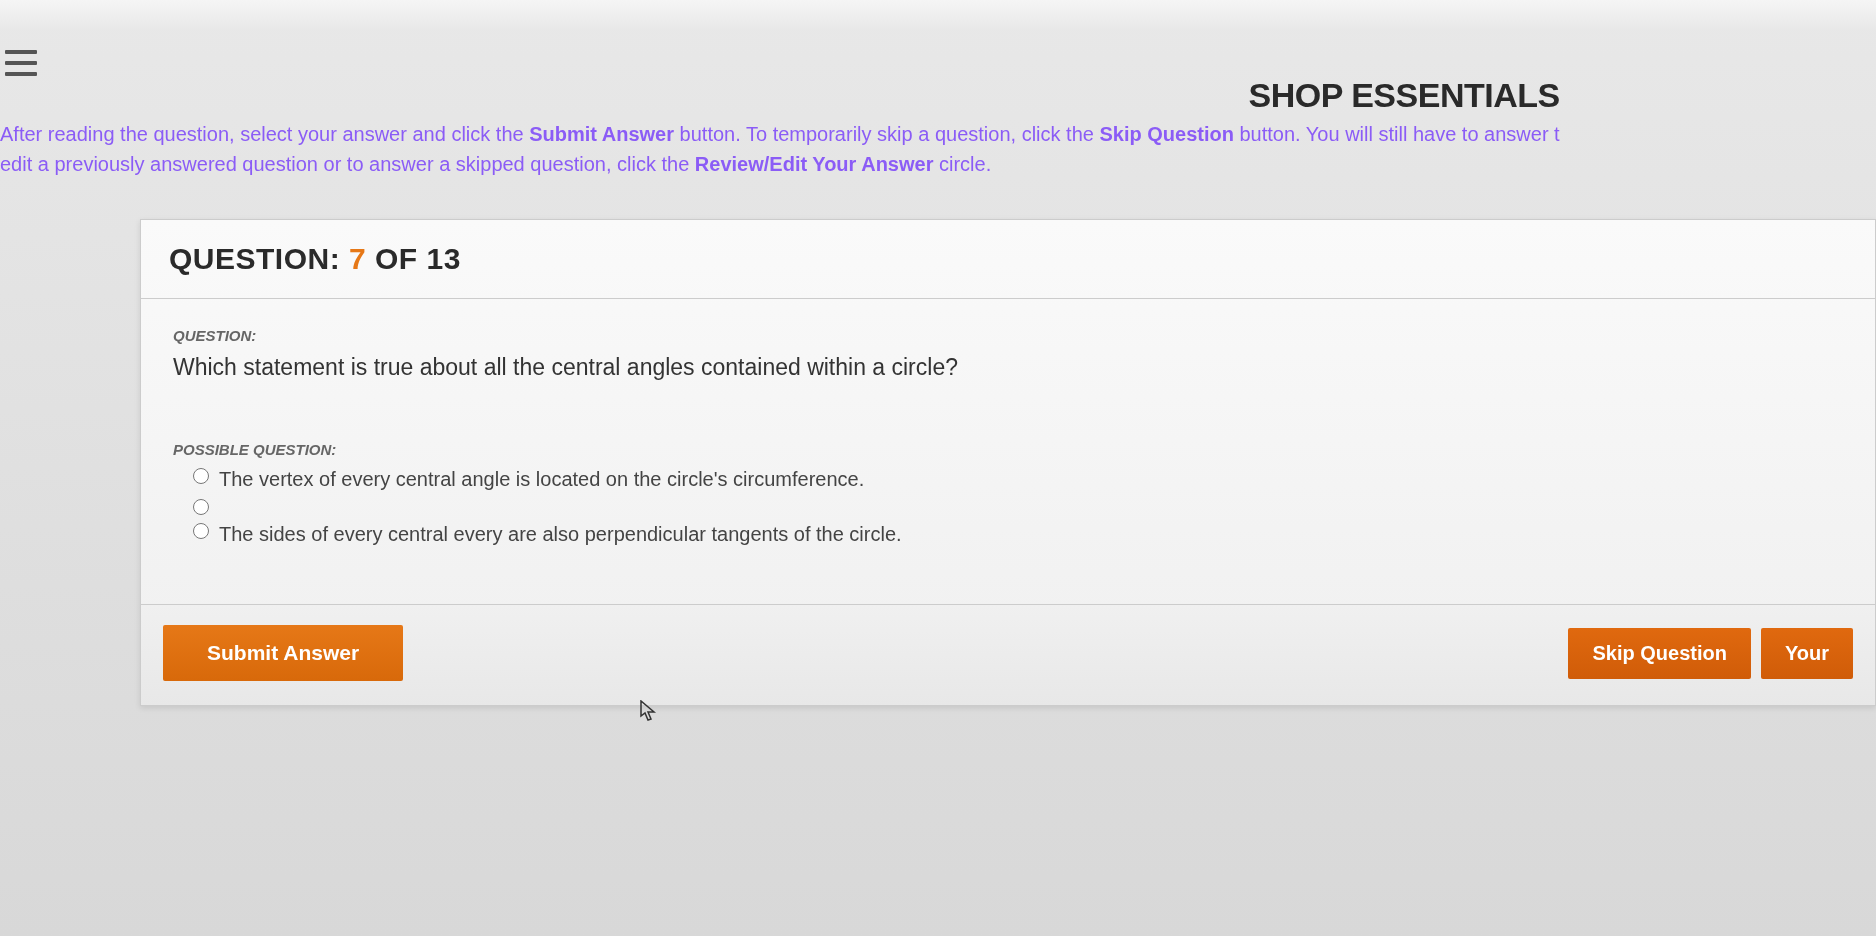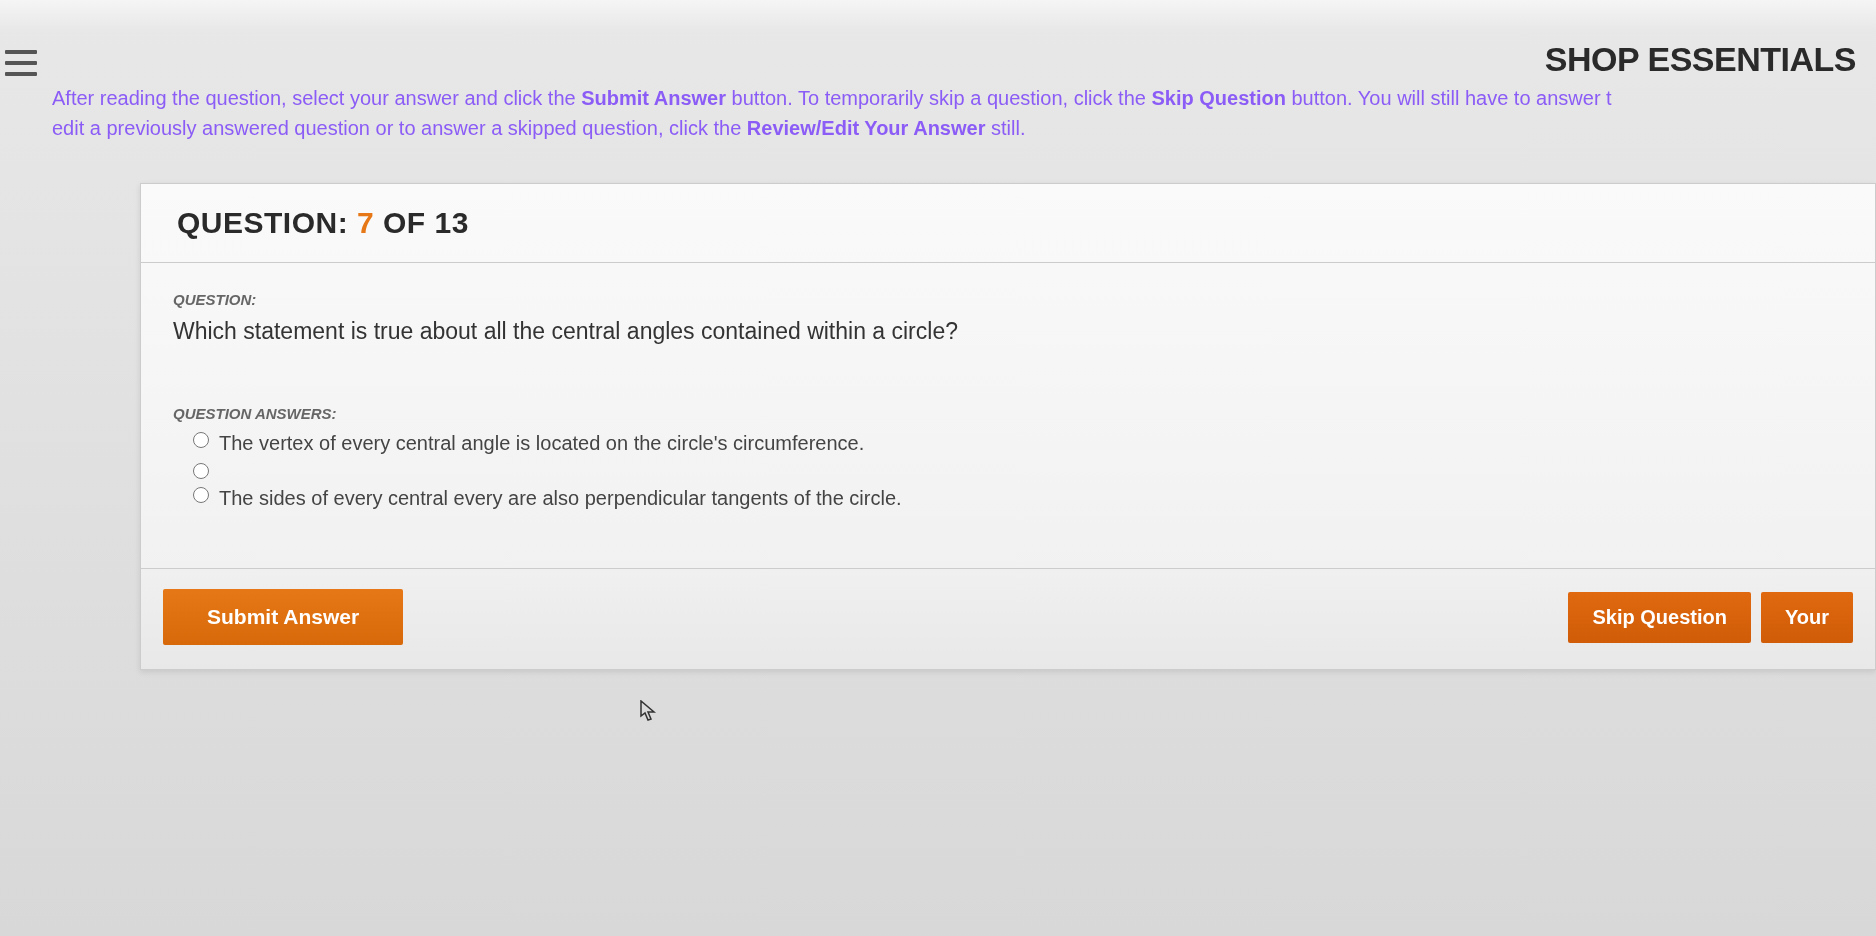--- a/index.html
+++ b/index.html
@@ -15,20 +15,21 @@
       color: #333;
     }
     .top-spacer {
       height: 30px;
       background: linear-gradient(to bottom, #f5f5f5, #e8e8e8);
     }
     .header-row {
       display: flex;
       align-items: flex-start;
       padding: 10px 20px 0 0;
+      flex-direction: column;
     }
     .hamburger {
       width: 32px;
       height: 26px;
       margin: 10px 15px 0 5px;
       display: flex;
       flex-direction: column;
       justify-content: space-between;
       cursor: pointer;
       flex-shrink: 0;
@@ -60,21 +61,21 @@
     .instructions .bold {
       font-weight: 700;
     }
     .card {
       margin: 40px 0 0 140px;
       background: linear-gradient(to bottom, #fafafa, #efefef);
       border: 1px solid #ccc;
       box-shadow: 0 2px 6px rgba(0,0,0,0.1);
     }
     .card-header {
-      padding: 22px 36px;
+      padding: 22px 28px;
       border-bottom: 1px solid #ccc;
     }
     .question-number {
       font-family: 'Arial Narrow', Arial, sans-serif;
       font-weight: 700;
       font-size: 30px;
       color: #2a2a2a;
       letter-spacing: 0.5px;
     }
     .question-number .current {
@@ -162,35 +163,35 @@
 <div class="header-row">
   <div class="hamburger">
     <span></span>
       <span></span>
       <span></span>
   </div>
   <div class="instructions-wrap">
     <div class="title">SHOP ESSENTIALS</div>
     <div class="instructions">
       <span>After reading the question, select your answer and click the </span><span class="bold">Submit Answer</span><span> button. To temporarily skip a question, click the </span><span class="bold">Skip Question</span><span> button. You will still have to answer t</span><br>
-      <span>edit a previously answered question or to answer a skipped question, click the </span><span class="bold">Review/Edit Your Answer</span><span> still.</span>
+      <span>edit a previously answered question or to answer a skipped question, click the </span><span class="bold">Review/Edit Your Answer</span><span> circle.</span>
     </div>
   </div>
 </div>
 
 <div class="card">
   <div class="card-header">
     <div class="question-number">
       <span>QUESTION: </span><span class="current">7</span><span> OF 13</span>
     </div>
   </div>
   <div class="card-body">
     <div class="section-label">QUESTION:</div>
     <div class="question-text">Which statement is true about all the central angles contained within a circle?</div>
-    <div class="section-label">QUESTION ANSWERS:</div>
+    <div class="section-label">POSSIBLE QUESTION:</div>
     <div class="answers">
       <div class="answer-option">
         <input type="radio" name="answer" style="">
         <label>The vertex of every central angle is located on the circle's circumference.</label>
       </div>
       <div class="answer-option">
         <input type="radio" name="answer" style="">
       </div>
       <div class="answer-option">
         <input type="radio" name="answer" style="">

